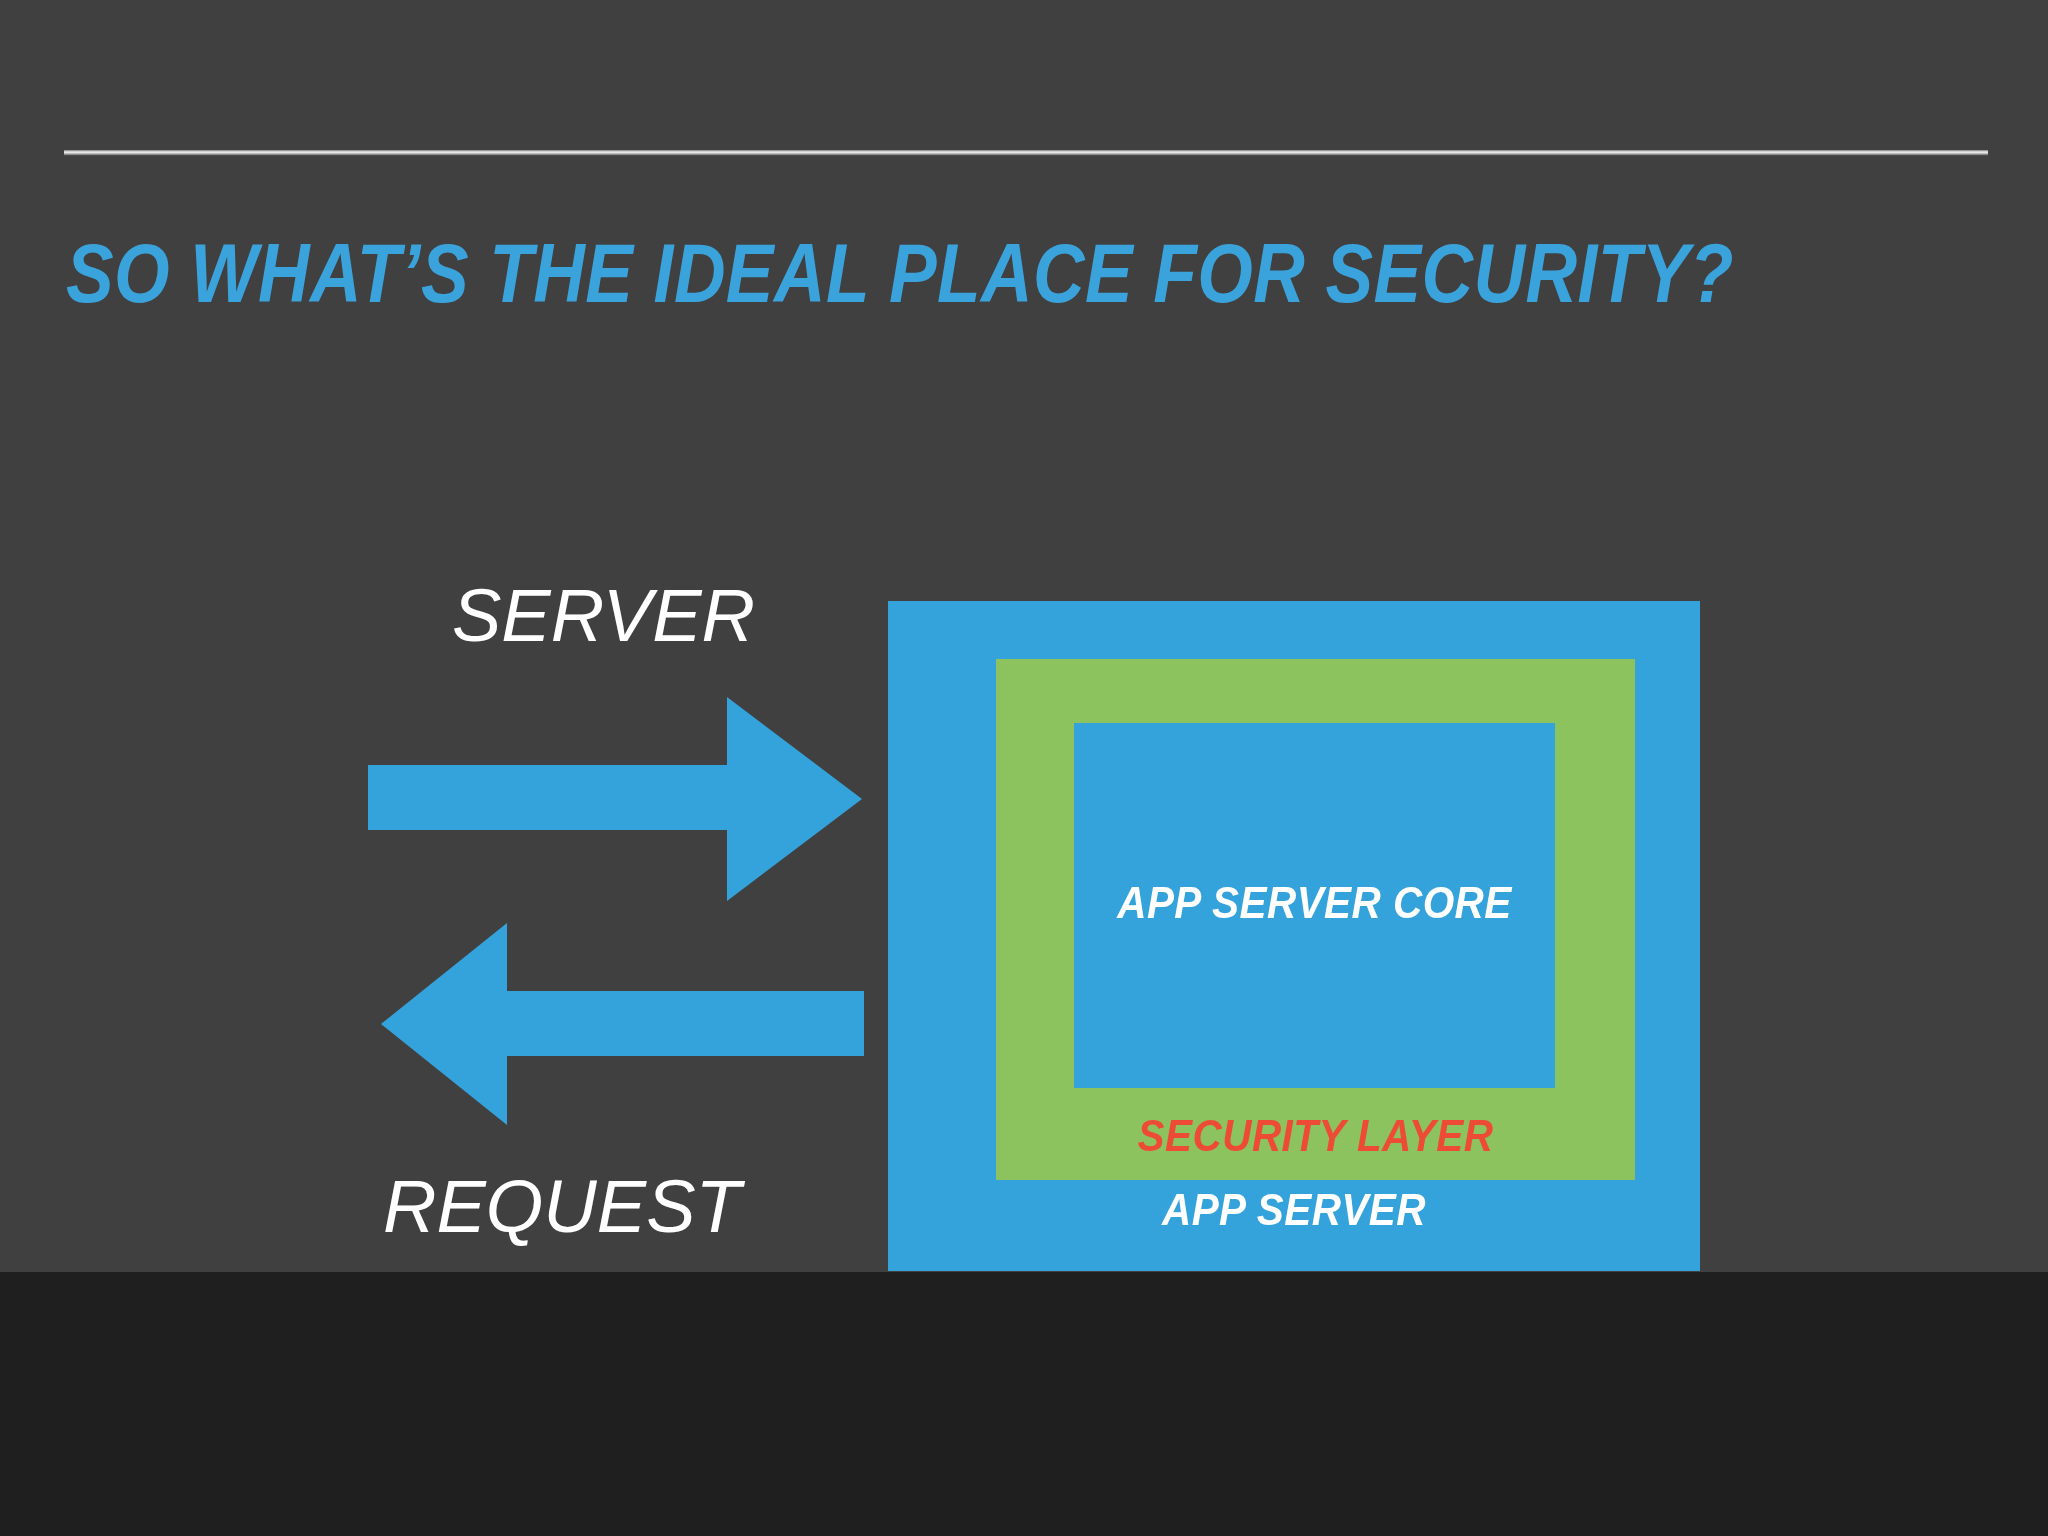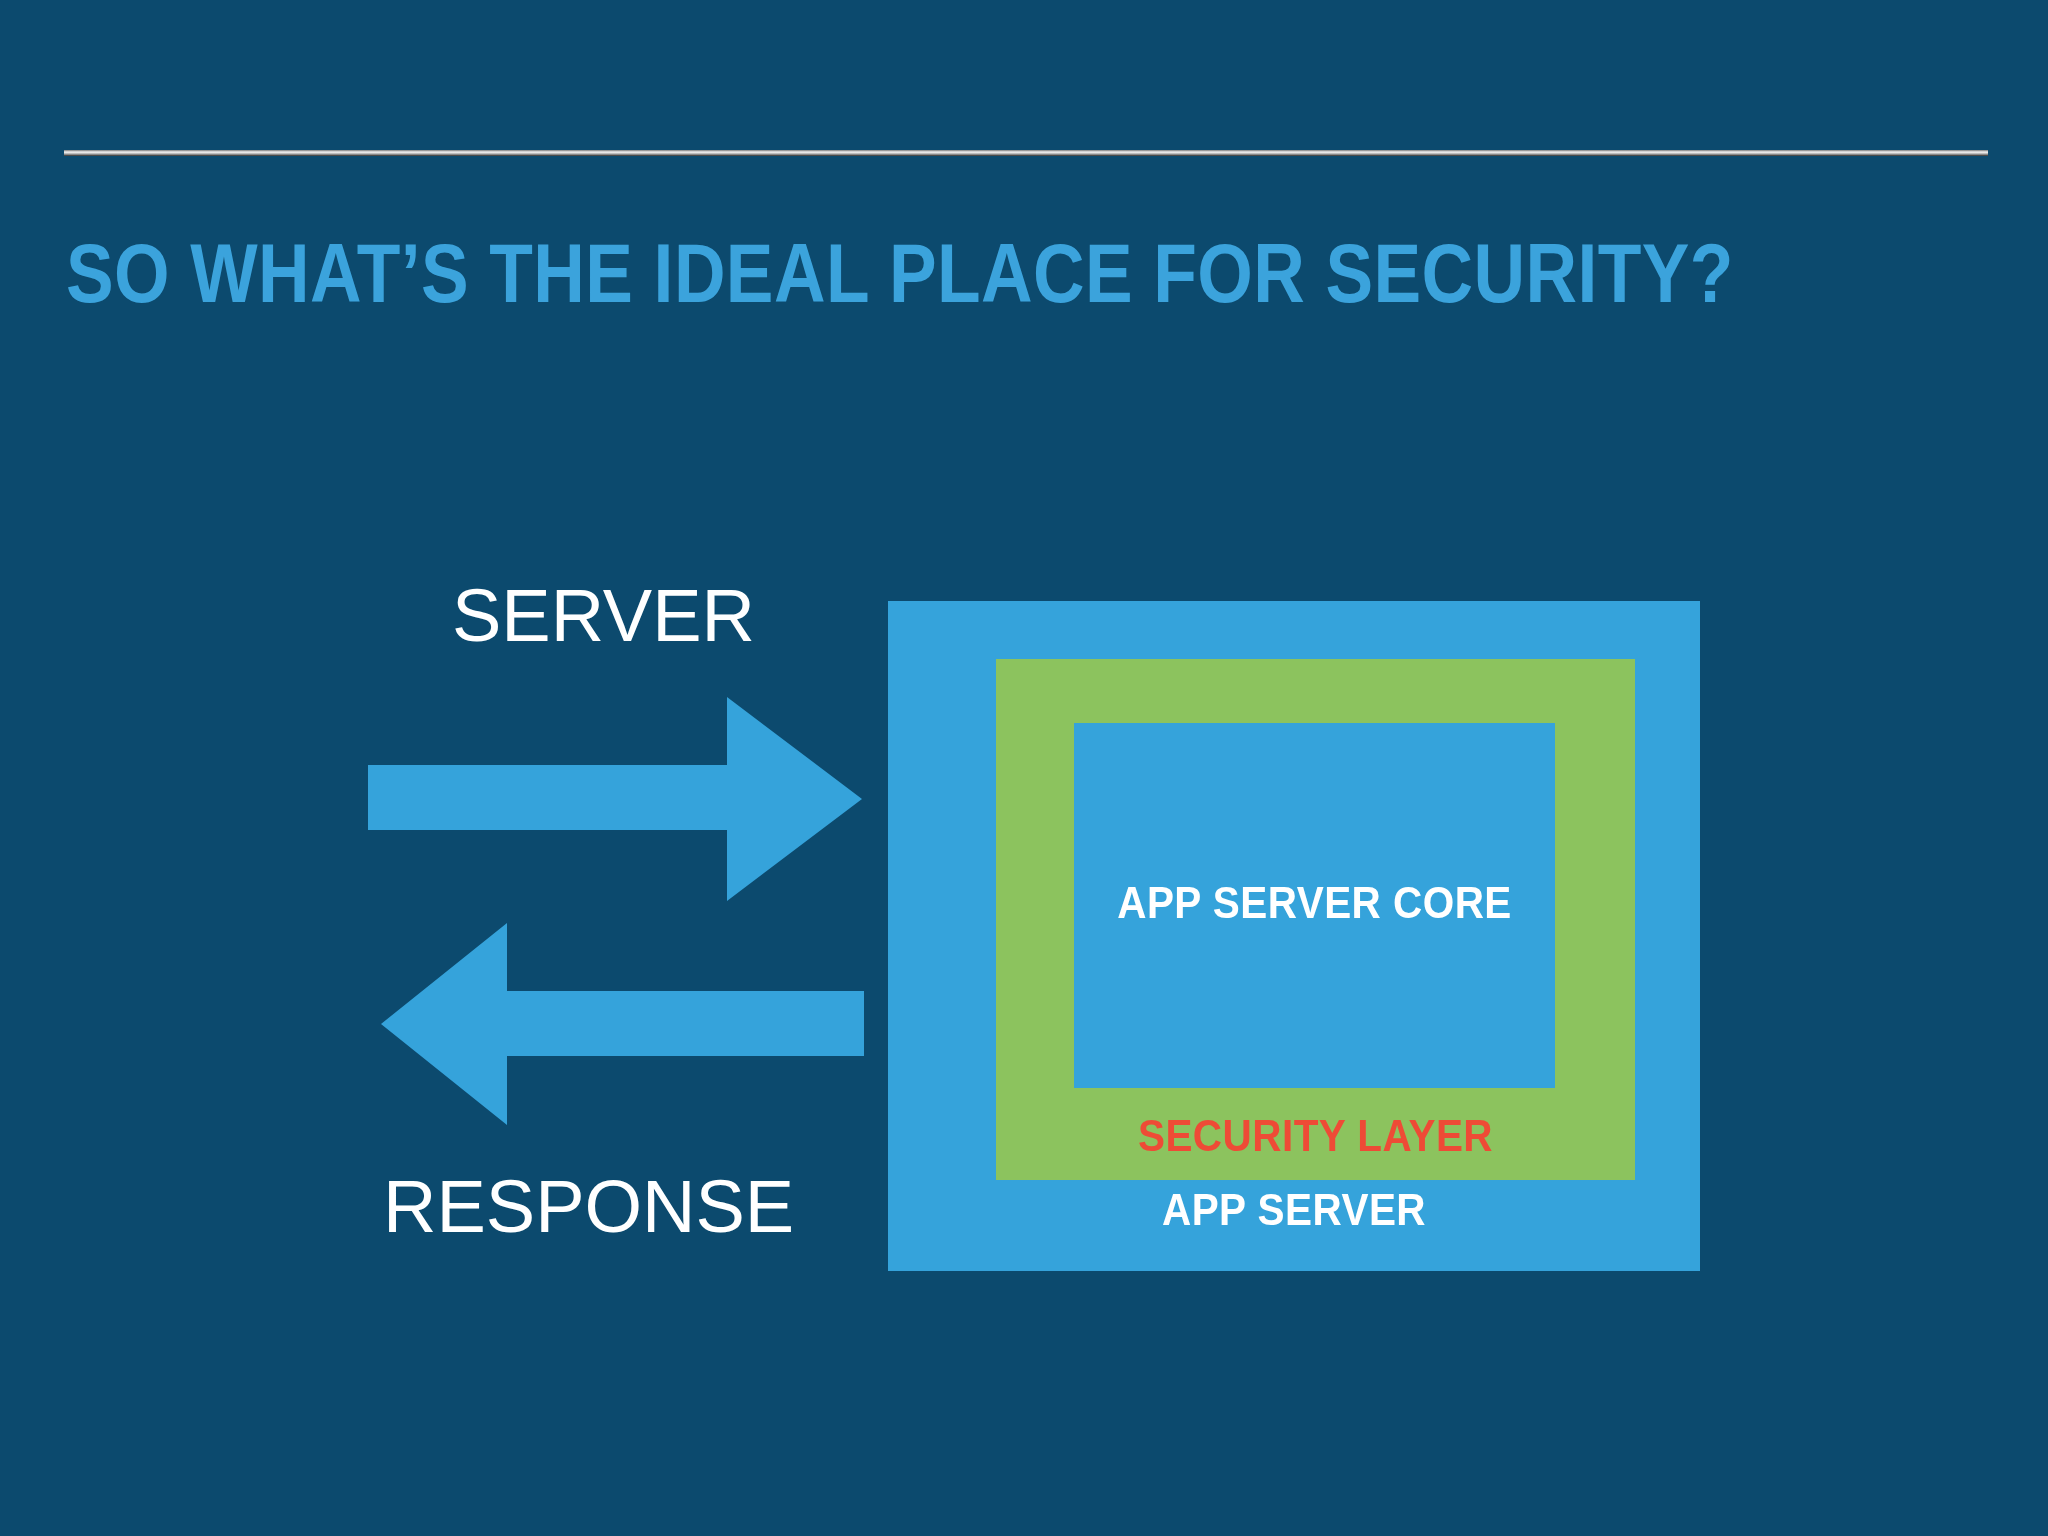--- a/index.html
+++ b/index.html
@@ -3,24 +3,25 @@
 <meta charset="utf-8">
 <style>
   html, body {
     margin: 0;
     padding: 0;
     background: #1f1f1f;
   }
   #slide {
     position: relative;
     width: 2048px;
-    height: 1536px;
-    background: #0c4a6e;
+    height: 1272px;
+    background: #404040;
     overflow: hidden;
     font-family: "Liberation Sans", sans-serif;
+    font-style: italic;
   }
 
   
   #top-rule {
     position: absolute;
     left: 64px;
     top: 150px;
     width: 1924px;
     height: 6px;
     background: linear-gradient(to bottom,
@@ -140,21 +141,21 @@
   <svg id="request-arrow" class="arrow-svg" width="510" height="218" viewBox="0 0 510 218">
     <polygon points="8,75 367,75 367,7 502,109 367,211 367,140 8,140" fill="#35A3DB"></polygon>
   </svg>
 
   <svg id="response-arrow" class="arrow-svg" width="496" height="216" viewBox="0 0 496 216">
     <polygon points="7,108 133,7 133,75 490,75 490,140 133,140 133,209" fill="#35A3DB"></polygon>
   </svg>
 
   <div id="request-label" class="arrow-caption">SERVER</div>
 
-  <div id="response-label" class="arrow-caption">RESPONSE</div>
+  <div id="response-label" class="arrow-caption">REQUEST</div>
 
   <div id="app-server-box">
 
     <div id="security-layer-box">
 
       <div id="app-server-core-box">
         <div id="app-server-core-label" class="box-label">APP SERVER CORE</div>
       </div>
 
       <div id="security-layer-label" class="box-label">SECURITY LAYER</div>

